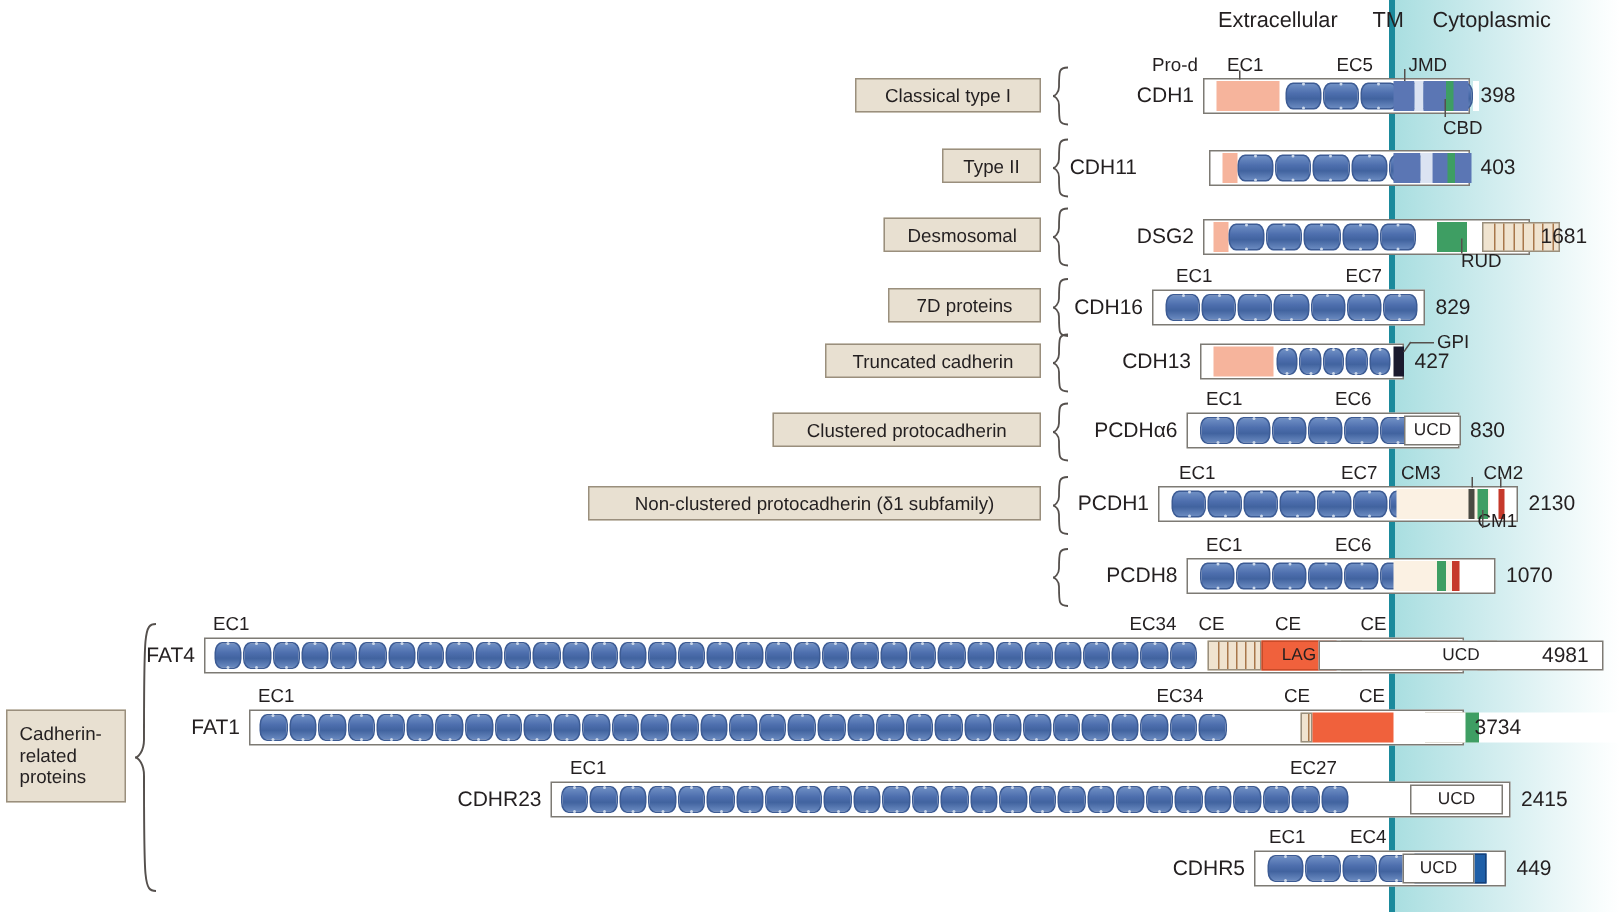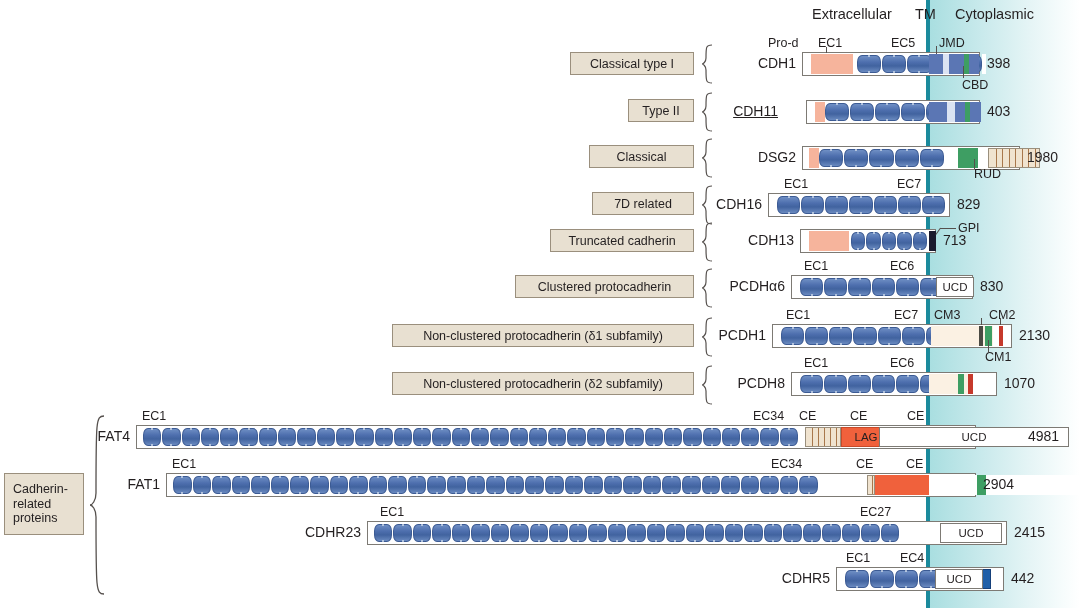--- a/index.html
+++ b/index.html
@@ -117,36 +117,33 @@
       <span>related</span>
       <span>proteins</span>
     </div>
     <div class="cat-box" style="left: 570px; top: 52px; width: 124px; height: 23px; background: rgb(232, 224, 209); border-color: rgb(154, 143, 125);">
       <span>Classical type I</span>
     </div>
     <div class="cat-box" style="left: 628px; top: 99px; width: 66px; height: 23px; background: rgb(232, 224, 209); border-color: rgb(154, 143, 125);">
       <span>Type II</span>
     </div>
     <div class="cat-box" style="left: 589px; top: 145px; width: 105px; height: 23px; background: rgb(232, 224, 209); border-color: rgb(154, 143, 125);">
-      <span>Classical</span>
+      <span>Desmosomal</span>
     </div>
     <div class="cat-box" style="left: 592px; top: 192px; width: 102px; height: 23px; background: rgb(232, 224, 209); border-color: rgb(154, 143, 125);">
-      <span>7D related</span>
+      <span>7D proteins</span>
     </div>
     <div class="cat-box" style="left: 515px; top: 275px; width: 179px; height: 23px; background: rgb(232, 224, 209); border-color: rgb(154, 143, 125);">
       <span>Clustered protocadherin</span>
     </div>
     <div class="cat-box" style="left: 550px; top: 229px; width: 144px; height: 23px; background: rgb(232, 224, 209); border-color: rgb(154, 143, 125);">
       <span>Truncated cadherin</span>
     </div>
     <div class="cat-box" style="left: 392px; top: 324px; width: 302px; height: 23px; background: rgb(232, 224, 209); border-color: rgb(154, 143, 125);">
       <span>Non-clustered protocadherin (δ1 subfamily)</span>
-    </div>
-    <div class="cat-box" style="left: 392px; top: 372px; width: 302px; height: 23px; background: rgb(232, 224, 209); border-color: rgb(154, 143, 125);">
-      <span>Non-clustered protocadherin (δ2 subfamily)</span>
     </div>
     <div class="bar" style="left: 802px; top: 52px; width: 178px; height: 24px;">
       <div class="seg" style="left: 8px; width: 42px; top: 1px; bottom: 1px; background: rgb(246, 180, 156);"></div>
       <div style="position: absolute; left: 54px; top: 0px; bottom: 0px; width: 125px;">
         <div class="ec" style="left: 0px; top: 2px; height: 18px; width: 24.2px;">
           <div class="ec-cap" style="top: -1px;"></div>
           <div class="ec-cap" style="bottom: -1px;"></div>
         </div>
         <div class="ec" style="left: 25.2px; top: 2px; height: 18px; width: 24.2px;">
           <div class="ec-cap" style="top: -1px;"></div>
@@ -203,21 +200,21 @@
         <div class="ec" style="left: 100.8px; top: 2px; height: 18px; width: 24.2px;">
           <div class="ec-cap" style="top: -1px;"></div>
           <div class="ec-cap" style="bottom: -1px;"></div>
         </div>
       </div>
       <div class="seg" style="left: 122px; width: 18px; top: 1px; bottom: 1px; background: rgb(91, 118, 180);"></div>
       <div class="seg" style="left: 140px; width: 8px; top: 1px; bottom: 1px; background: rgb(219, 227, 242);"></div>
       <div class="seg" style="left: 148px; width: 26px; top: 1px; bottom: 1px; background: rgb(91, 118, 180);"></div>
       <div class="seg" style="left: 158px; width: 5px; top: 1px; bottom: 1px; background: rgb(62, 158, 99);"></div>
     </div>
-    <div class="prot-name" style="left: 688px; top: 103px; width: 90px; text-decoration: underline;">CDH11</div>
+    <div class="prot-name" style="left: 668px; top: 103px; width: 90px;">CDH11</div>
     <div class="len" style="left: 987px; top: 103px;">403</div>
     <div class="bar" style="left: 802px; top: 146px; width: 218px; height: 24px;">
       <div class="seg" style="left: 6px; width: 10px; top: 1px; bottom: 1px; background: rgb(246, 180, 156);"></div>
       <div style="position: absolute; left: 16px; top: 0px; bottom: 0px; width: 125px;">
         <div class="ec" style="left: 0px; top: 2px; height: 18px; width: 24.2px;">
           <div class="ec-cap" style="top: -1px;"></div>
           <div class="ec-cap" style="bottom: -1px;"></div>
         </div>
         <div class="ec" style="left: 25.2px; top: 2px; height: 18px; width: 24.2px;">
           <div class="ec-cap" style="top: -1px;"></div>
@@ -241,21 +238,21 @@
         <i style="left: 6.5px; background: rgb(168, 119, 75);"></i>
         <i style="left: 13px; background: rgb(168, 119, 75);"></i>
         <i style="left: 19.5px; background: rgb(168, 119, 75);"></i>
         <i style="left: 26px; background: rgb(168, 119, 75);"></i>
         <i style="left: 32.5px; background: rgb(168, 119, 75);"></i>
         <i style="left: 39px; background: rgb(168, 119, 75);"></i>
         <i style="left: 45.5px; background: rgb(168, 119, 75);"></i>
       </div>
     </div>
     <div class="prot-name" style="left: 706px; top: 149px; width: 90px;">DSG2</div>
-    <div class="len" style="left: 1027px; top: 149px;">1980</div>
+    <div class="len" style="left: 1027px; top: 149px;">1681</div>
     <div class="dom-label" style="left: 974px; top: 167px;">RUD</div>
     <div class="tick" style="left: 974px; top: 159px; height: 10px;"></div>
     <div class="bar" style="left: 768px; top: 193px; width: 182px; height: 24px;">
       <div style="position: absolute; left: 8px; top: 0px; bottom: 0px; width: 168px;">
         <div class="ec" style="left: 0px; top: 2px; height: 18px; width: 23.1429px;">
           <div class="ec-cap" style="top: -1px;"></div>
           <div class="ec-cap" style="bottom: -1px;"></div>
         </div>
         <div class="ec" style="left: 24.1429px; top: 2px; height: 18px; width: 23.1429px;">
           <div class="ec-cap" style="top: -1px;"></div>
@@ -307,21 +304,21 @@
           <div class="ec-cap" style="bottom: -1px;"></div>
         </div>
         <div class="ec" style="left: 61.6px; top: 2px; height: 18px; width: 14.4px;">
           <div class="ec-cap" style="top: -1px;"></div>
           <div class="ec-cap" style="bottom: -1px;"></div>
         </div>
       </div>
       <div class="seg" style="left: 128px; width: 7px; top: 1px; bottom: 1px; background: rgb(26, 26, 46);"></div>
     </div>
     <div class="prot-name" style="left: 704px; top: 232px; width: 90px;">CDH13</div>
-    <div class="len" style="left: 943px; top: 232px;">713</div>
+    <div class="len" style="left: 943px; top: 232px;">427</div>
     <div class="dom-label" style="left: 958px; top: 221px;">GPI</div>
     <div class="bar" style="left: 791px; top: 275px; width: 182px; height: 24px;">
       <div style="position: absolute; left: 8px; top: 0px; bottom: 0px; width: 143px;">
         <div class="ec" style="left: 0px; top: 2px; height: 18px; width: 23px;">
           <div class="ec-cap" style="top: -1px;"></div>
           <div class="ec-cap" style="bottom: -1px;"></div>
         </div>
         <div class="ec" style="left: 24px; top: 2px; height: 18px; width: 23px;">
           <div class="ec-cap" style="top: -1px;"></div>
           <div class="ec-cap" style="bottom: -1px;"></div>
@@ -386,21 +383,21 @@
       <div class="seg" style="left: 226px; width: 4px; top: 1px; bottom: 1px; background: rgb(198, 57, 43);"></div>
     </div>
     <div class="prot-name" style="left: 676px; top: 327px; width: 90px;">PCDH1</div>
     <div class="len" style="left: 1019px; top: 327px;">2130</div>
     <div class="dom-label" style="left: 786px; top: 308px;">EC1</div>
     <div class="dom-label" style="left: 894px; top: 308px;">EC7</div>
     <div class="dom-label" style="left: 934px; top: 308px;">CM3</div>
     <div class="tick" style="left: 981px; top: 318px; height: 7px;"></div>
     <div class="dom-label" style="left: 989px; top: 308px;">CM2</div>
     <div class="tick" style="left: 1000px; top: 318px; height: 7px;"></div>
-    <div class="dom-label" style="left: 985px; top: 350px;">CM1</div>
+    <div class="dom-label" style="left: 985px; top: 340px;">CM1</div>
     <div class="tick" style="left: 988px; top: 340px; height: 12px;"></div>
     <div class="bar" style="left: 791px; top: 372px; width: 206px; height: 24px;">
       <div style="position: absolute; left: 8px; top: 0px; bottom: 0px; width: 143px;">
         <div class="ec" style="left: 0px; top: 2px; height: 18px; width: 23px;">
           <div class="ec-cap" style="top: -1px;"></div>
           <div class="ec-cap" style="bottom: -1px;"></div>
         </div>
         <div class="ec" style="left: 24px; top: 2px; height: 18px; width: 23px;">
           <div class="ec-cap" style="top: -1px;"></div>
           <div class="ec-cap" style="bottom: -1px;"></div>
@@ -737,21 +734,21 @@
       <div class="stripes" style="left: 783px; width: 27px; top: 1px; bottom: 1px; background: rgb(240, 227, 207); border-color: rgb(154, 143, 125);">
         <i style="left: 5.4px; background: rgb(168, 119, 75);"></i>
         <i style="left: 10.8px; background: rgb(168, 119, 75);"></i>
         <i style="left: 16.2px; background: rgb(168, 119, 75);"></i>
         <i style="left: 21.6px; background: rgb(168, 119, 75);"></i>
       </div>
       <div class="seg" style="left: 764px; width: 175px; top: 1px; bottom: 1px; background: rgb(255, 255, 255);"></div>
       <div class="seg" style="left: 810px; width: 9px; top: 1px; bottom: 1px; background: rgb(62, 158, 99);"></div>
     </div>
     <div class="prot-name" style="left: 70px; top: 476px; width: 90px;">FAT1</div>
-    <div class="len" style="left: 983px; top: 476px;">2904</div>
+    <div class="len" style="left: 983px; top: 476px;">3734</div>
     <div class="dom-label" style="left: 172px; top: 457px;">EC1</div>
     <div class="dom-label" style="left: 771px; top: 457px;">EC34</div>
     <div class="dom-label" style="left: 856px; top: 457px;">CE</div>
     <div class="dom-label" style="left: 906px; top: 457px;">CE</div>
     <div class="bar" style="left: 367px; top: 521px; width: 640px; height: 24px;">
       <div style="position: absolute; left: 6px; top: 0px; bottom: 0px; width: 525px;">
         <div class="ec" style="left: 0px; top: 2px; height: 18px; width: 18.4815px;">
           <div class="ec-cap" style="top: -1px;"></div>
           <div class="ec-cap" style="bottom: -1px;"></div>
         </div>
@@ -882,18 +879,18 @@
         </div>
         <div class="ec" style="left: 74.25px; top: 2px; height: 18px; width: 23.75px;">
           <div class="ec-cap" style="top: -1px;"></div>
           <div class="ec-cap" style="bottom: -1px;"></div>
         </div>
       </div>
       <div class="seg-lbl" style="left: 106px; width: 48px; top: 1px; bottom: 1px; background: rgb(31, 95, 168); border: 1px solid rgb(21, 64, 122); color: rgb(255, 255, 255);">MLD</div>
       <div class="seg-lbl" style="left: 98px; width: 48px; top: 1px; bottom: 1px; background: rgb(255, 255, 255); border: 1px solid rgb(125, 122, 116); color: rgb(35, 31, 32);">UCD</div>
     </div>
     <div class="prot-name" style="left: 740px; top: 570px; width: 90px;">CDHR5</div>
-    <div class="len" style="left: 1011px; top: 570px;">442</div>
+    <div class="len" style="left: 1011px; top: 570px;">449</div>
     <div class="dom-label" style="left: 846px; top: 551px;">EC1</div>
     <div class="dom-label" style="left: 900px; top: 551px;">EC4</div>
     <div class="tick-h" style="left: 940px; top: 228px; width: 16px;"></div>
     <div class="tick" style="left: 940px; top: 228px; height: 8px; transform: rotate(35deg); transform-origin: center top;"></div>
   </div>
 
 </body></html>

